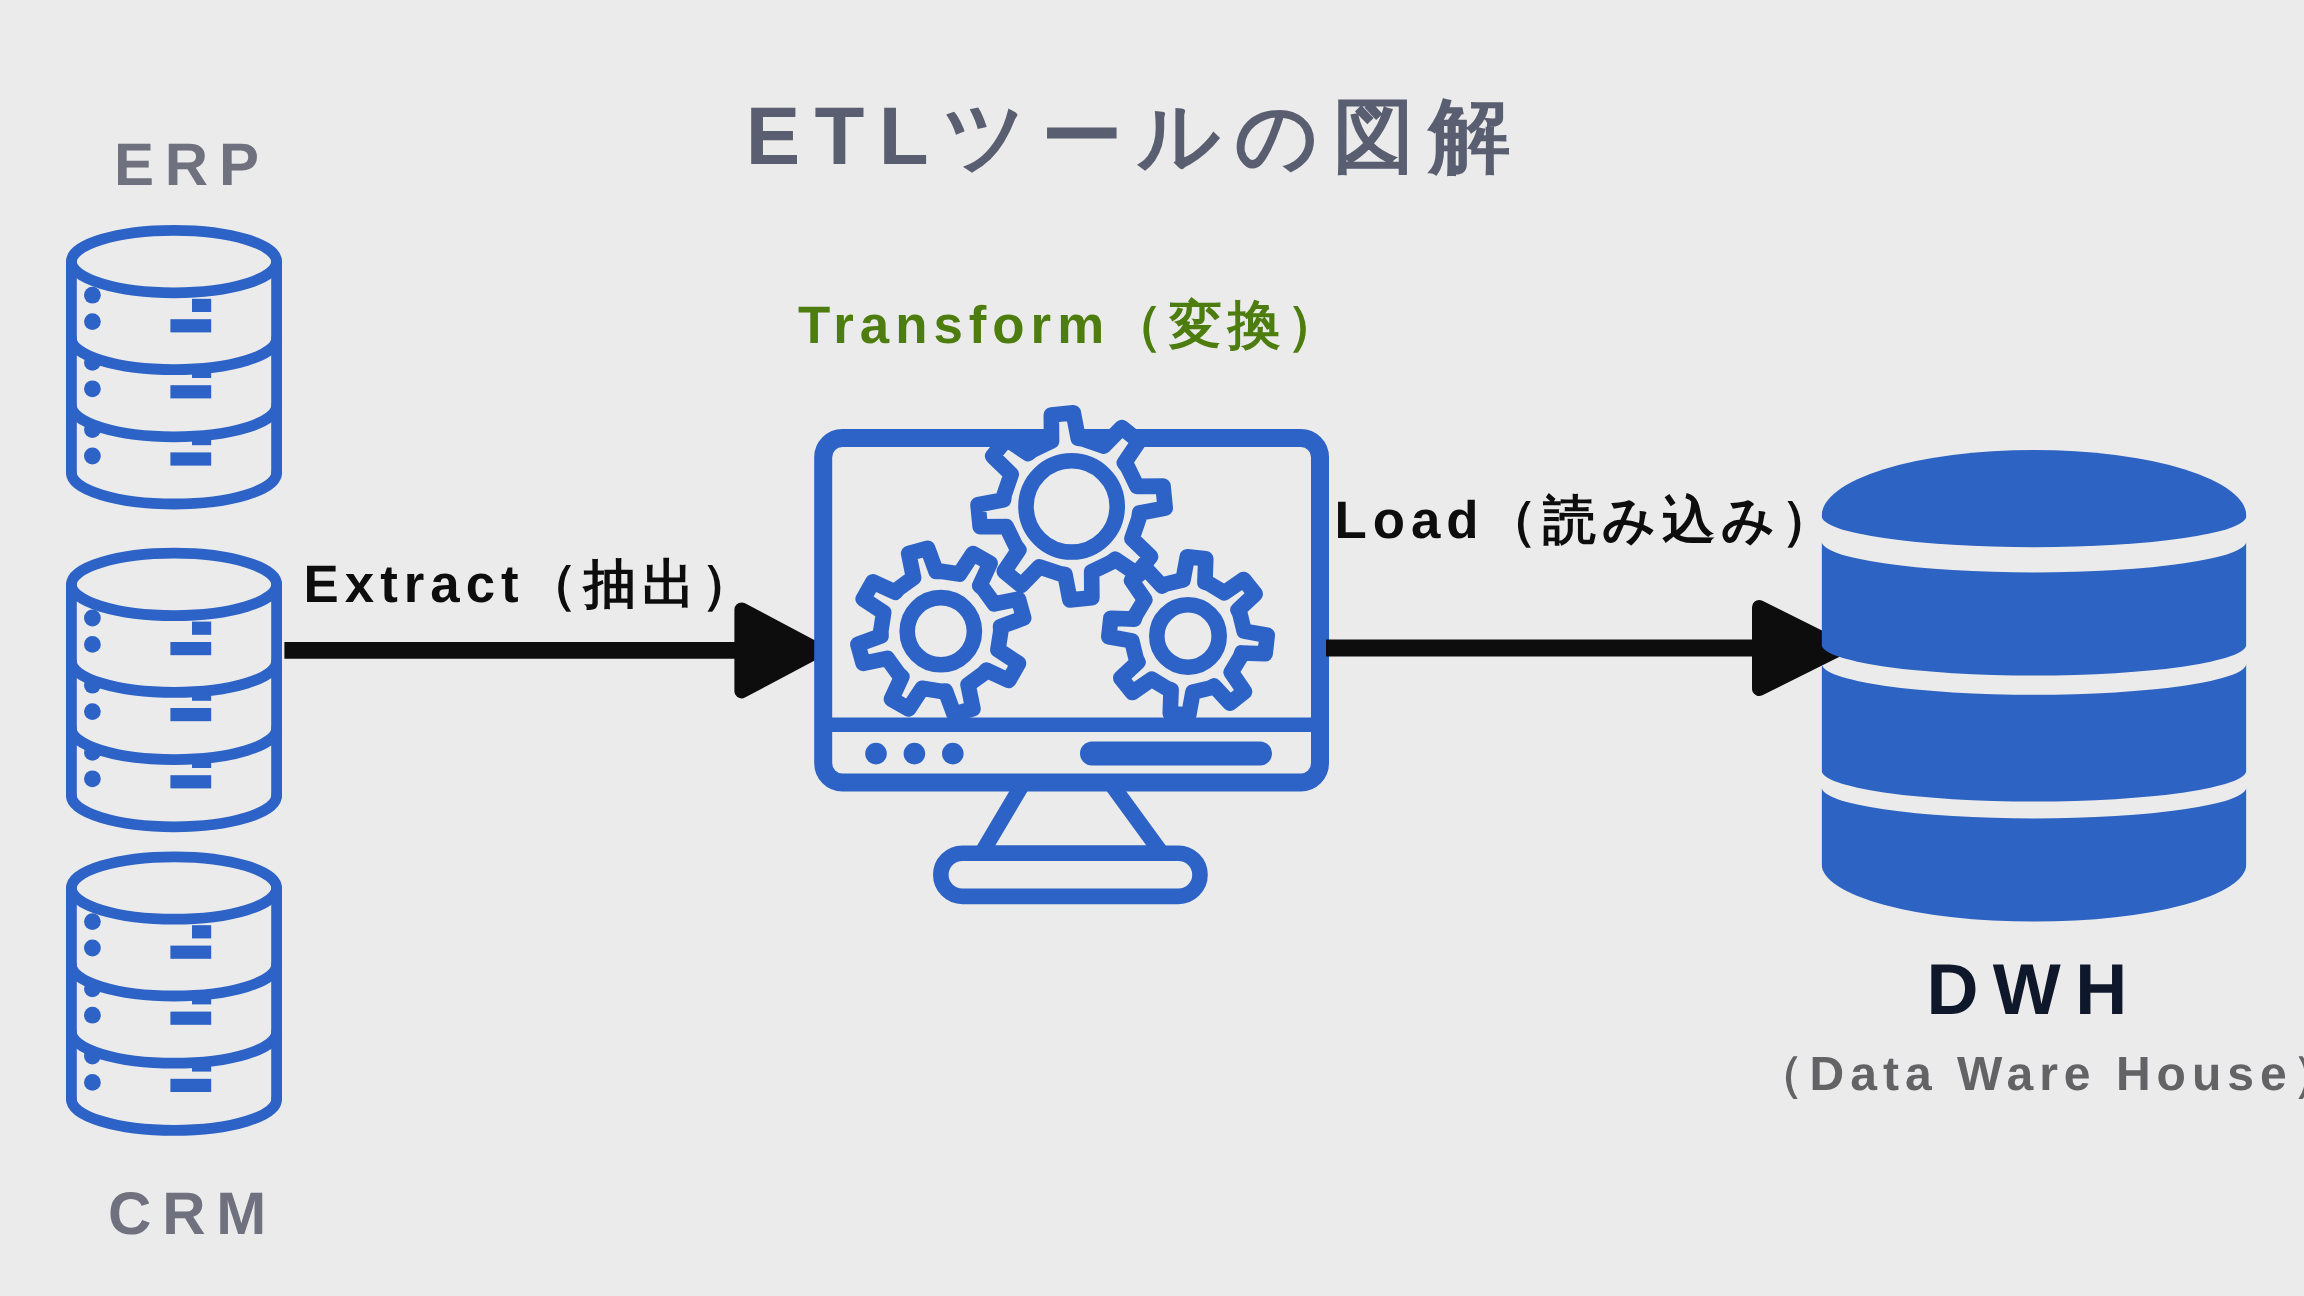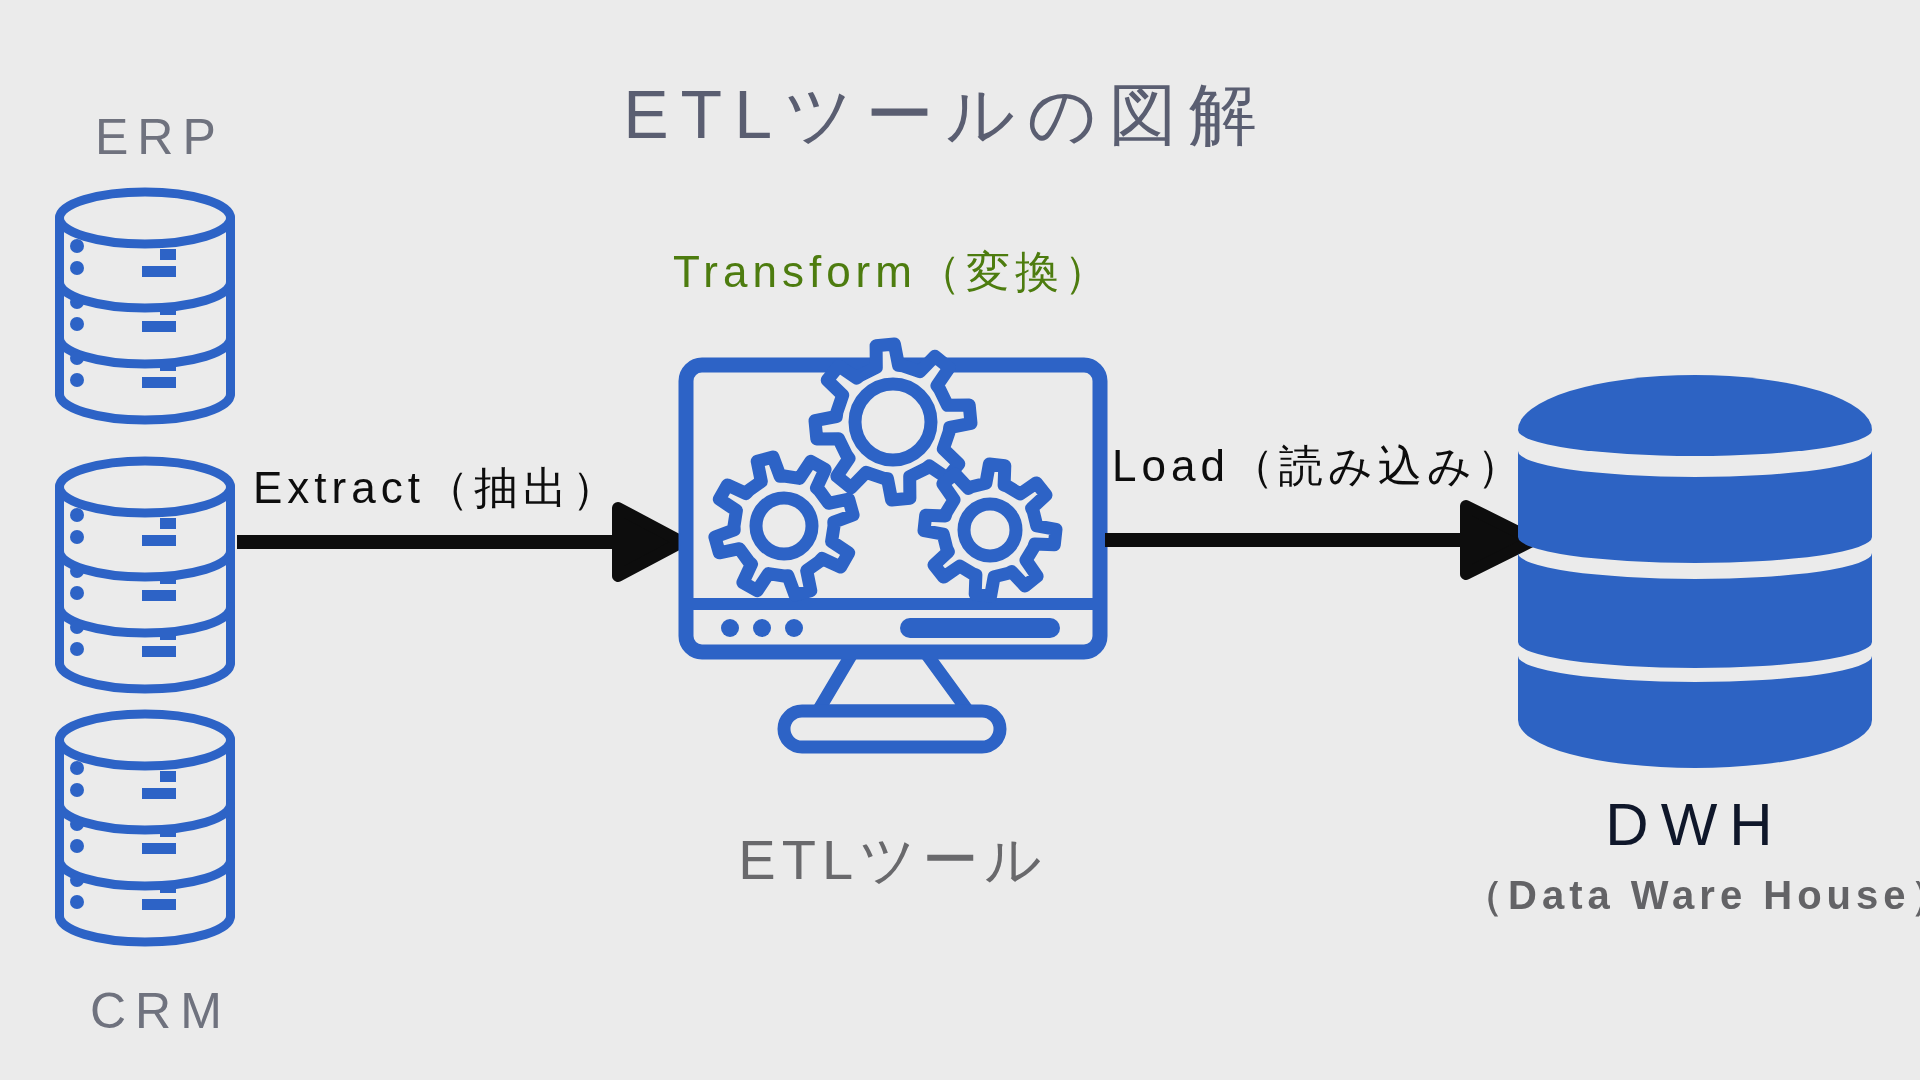--- a/index.html
+++ b/index.html
@@ -2,21 +2,21 @@
 <html><head>
 <meta charset="utf-8">
 <style>
   html,body{margin:0;padding:0;}
   body{font-family:"Liberation Sans","DejaVu Sans",sans-serif;}
   .canvas{
     position:relative;width:1920px;height:1080px;
     background:#ebebeb;overflow:hidden;
   }
   .abs{position:absolute;}
-  .txt{white-space:nowrap;line-height:1;font-weight:normal;}
+  .txt{white-space:nowrap;line-height:1;font-weight:bold;}
   .center{text-align:center;}
   .title{font-size:68px;letter-spacing:12px;color:#5a5e71;}
   .src-label{font-size:50px;letter-spacing:9px;color:#6f727e;}
   .stage-label{font-size:44px;letter-spacing:5px;color:#4d7c0f;}
   .flow-label{font-size:44px;letter-spacing:5px;color:#0d0d0d;}
   .tool-label{font-size:56px;letter-spacing:6px;color:#69696c;}
   .dwh-label{font-size:60px;letter-spacing:12px;color:#0f172a;}
   .dwh-sub{font-size:40px;letter-spacing:5px;color:#636366;font-weight:600;}
   svg{display:block;}
 </style>
@@ -88,23 +88,22 @@
     <rect x="240" y="288" width="160" height="20" rx="10" fill="#2d63c6"></rect>
 
     <path fill="#ebebeb" stroke="#2d63c6" stroke-width="13" stroke-linejoin="round" d="M289.1,101.9L283.3,118.8L298.8,133.9L287.2,148.1L269.3,136.0L265.7,138.7L249.7,146.5L249.9,168.2L231.6,170.0L227.5,148.7L223.1,148.1L206.2,142.3L191.1,157.8L176.9,146.2L189.0,128.3L186.3,124.7L178.5,108.7L156.8,108.9L155.0,90.6L176.3,86.5L176.9,82.1L182.7,65.2L167.2,50.1L178.8,35.9L196.7,48.0L200.3,45.3L216.3,37.5L216.1,15.8L234.4,14.0L238.5,35.3L242.9,35.9L259.8,41.7L274.9,26.2L289.1,37.8L277.0,55.7L279.7,59.3L287.5,75.3L309.2,75.1L311.0,93.4L289.7,97.5Z"></path>
     <circle cx="233" cy="92" r="38" fill="none" stroke="#2d63c6" stroke-width="13"></circle>
     <path fill="#ebebeb" stroke="#2d63c6" stroke-width="13" stroke-linejoin="round" d="M174.0,196.0L171.6,211.5L188.7,222.8L180.6,237.1L162.0,228.5L159.4,231.4L146.7,240.6L150.8,260.7L135.0,265.1L127.9,245.8L124.0,246.0L108.5,243.6L97.2,260.7L82.9,252.6L91.5,234.0L88.6,231.4L79.4,218.7L59.3,222.8L54.9,207.0L74.2,199.9L74.0,196.0L76.4,180.5L59.3,169.2L67.4,154.9L86.0,163.5L88.6,160.6L101.3,151.4L97.2,131.3L113.0,126.9L120.1,146.2L124.0,146.0L139.5,148.4L150.8,131.3L165.1,139.4L156.5,158.0L159.4,160.6L168.6,173.3L188.7,169.2L193.1,185.0L173.8,192.1Z"></path>
     <circle cx="124" cy="196" r="28" fill="none" stroke="#2d63c6" stroke-width="13"></circle>
     <path fill="#ebebeb" stroke="#2d63c6" stroke-width="13" stroke-linejoin="round" d="M373.6,217.6L366.0,230.2L377.1,246.3L365.0,256.0L351.7,241.7L348.4,243.3L334.1,246.8L330.6,266.0L315.2,264.3L315.9,244.8L312.4,243.6L299.8,236.0L283.7,247.1L274.0,235.0L288.3,221.7L286.7,218.4L283.2,204.1L264.0,200.6L265.7,185.2L285.2,185.9L286.4,182.4L294.0,169.8L282.9,153.7L295.0,144.0L308.3,158.3L311.6,156.7L325.9,153.2L329.4,134.0L344.8,135.7L344.1,155.2L347.6,156.4L360.2,164.0L376.3,152.9L386.0,165.0L371.7,178.3L373.3,181.6L376.8,195.9L396.0,199.4L394.3,214.8L374.8,214.1Z"></path>
     <circle cx="330" cy="200" r="26" fill="none" stroke="#2d63c6" stroke-width="13"></circle>
   </svg>
 
-  <div class="abs txt tool-label center" style="left:0;top:832px;width:1786px;">ETLツール</div>
 
-  <div class="abs txt flow-label" style="left:1112px;top:444px;">Load（読み込み）</div>
+  <div class="abs txt flow-label" style="left:1112px;top:412px;">Load（読み込み）</div>
   <svg class="abs" style="left:1098px;top:495px;" width="445" height="90" viewBox="0 0 445 90">
     <line x1="7" y1="45" x2="368" y2="45" stroke="#0d0d0d" stroke-width="14"></line>
     <polygon points="368,11 436,45 368,79" fill="#0d0d0d" stroke="#0d0d0d" stroke-width="12" stroke-linejoin="round"></polygon>
   </svg>
 
   <svg class="abs" style="left:1518px;top:375px;" width="354" height="395" viewBox="0 0 354 395">
     <g fill="#2d63c3">
       <path d="M0,55 A177,55 0 0 1 354,55 A177,26 0 0 1 0,55 Z"></path>
       <path d="M0,76 A177,26 0 0 0 354,76 L354,162 A177,26 0 0 1 0,162 Z"></path>
       <path d="M0,178 A177,26 0 0 0 354,178 L354,267 A177,26 0 0 1 0,267 Z"></path>

